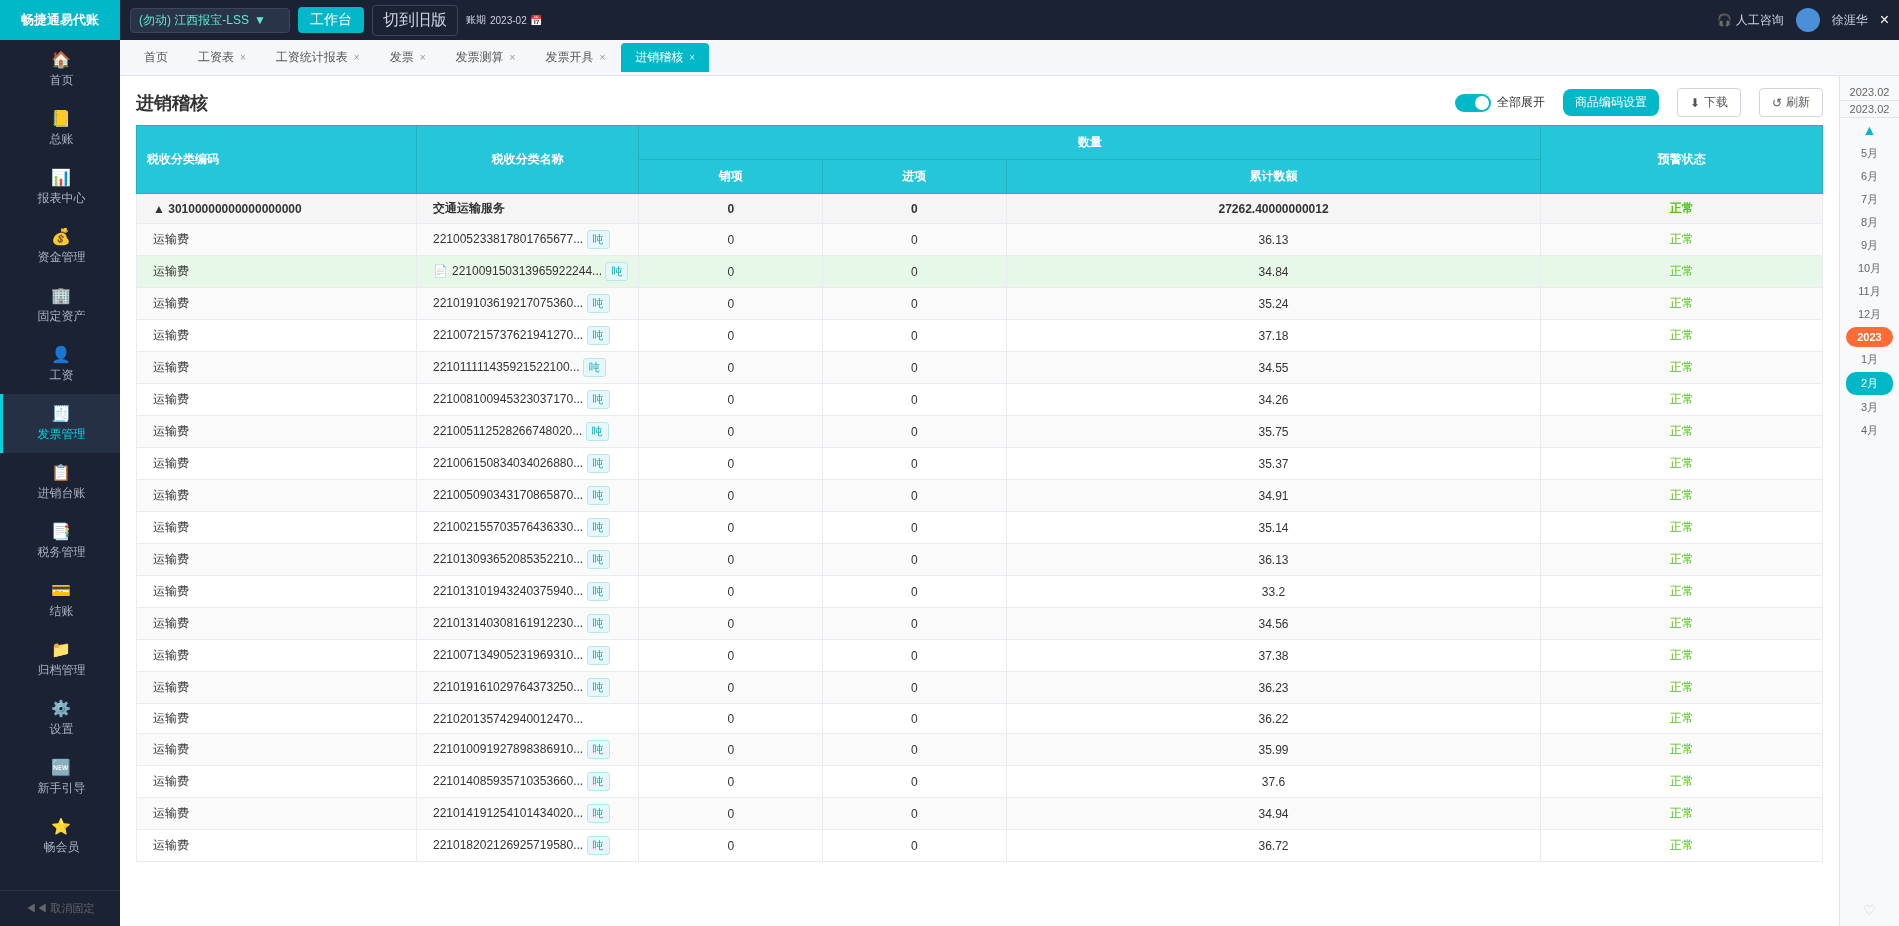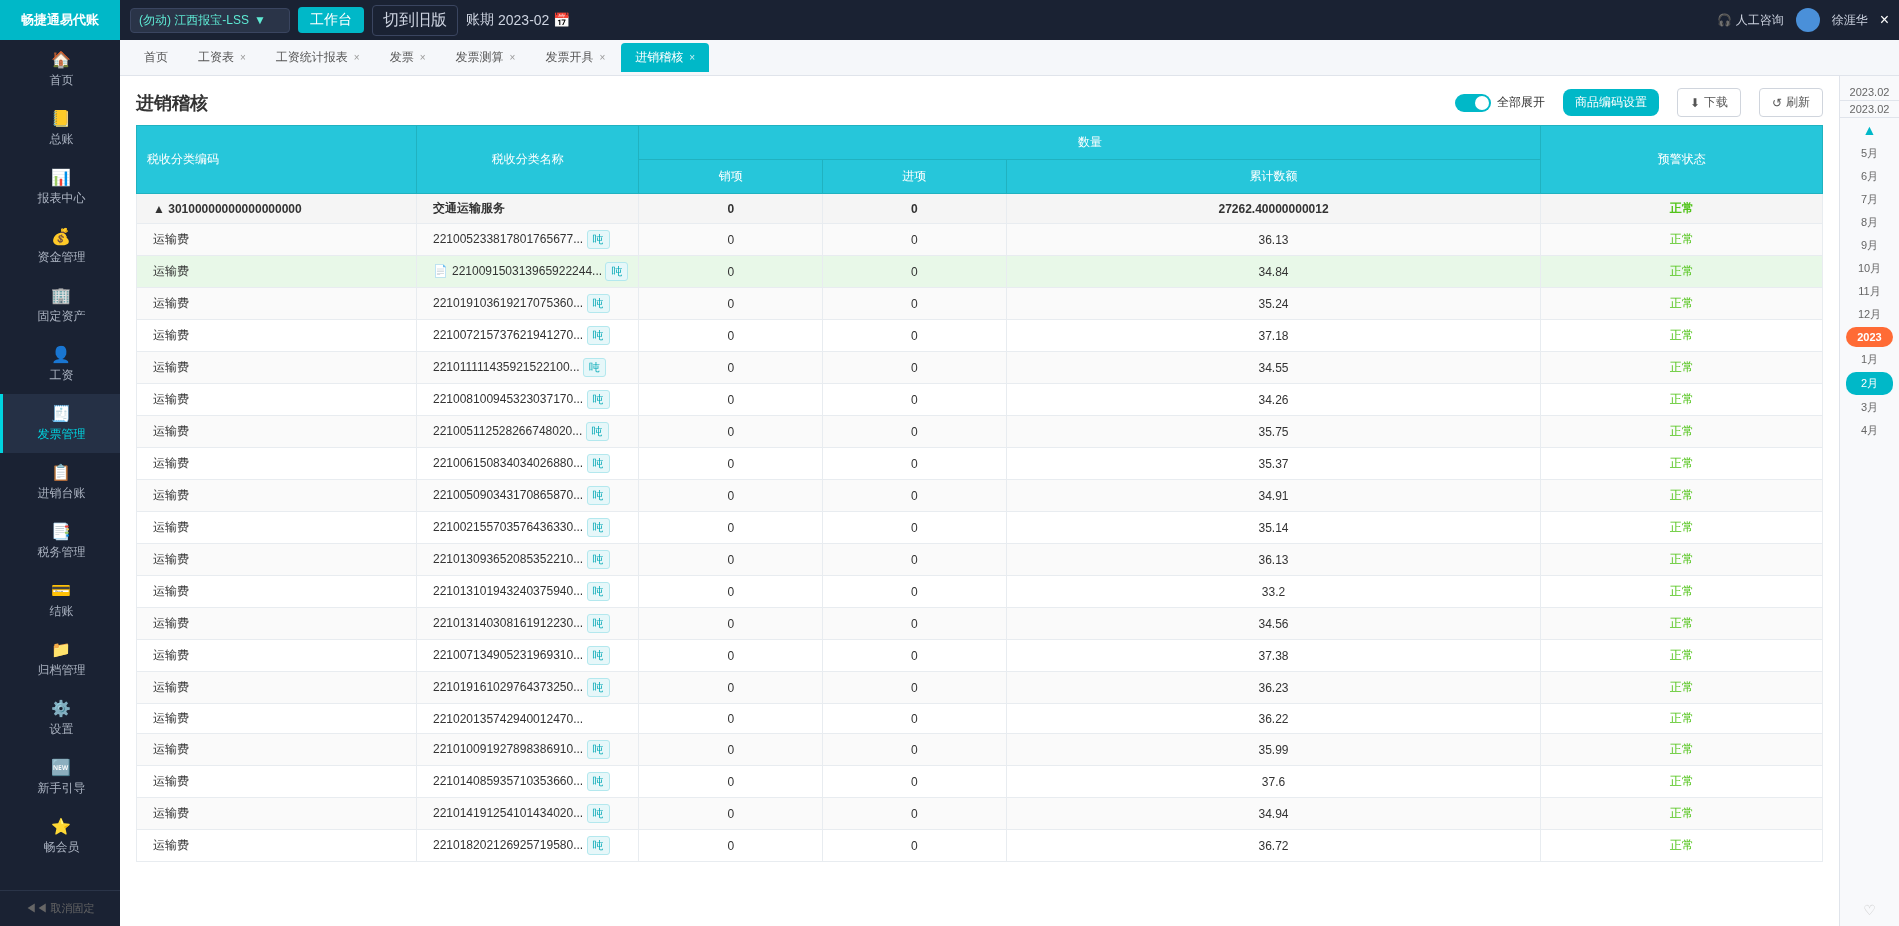--- a/index.html
+++ b/index.html
@@ -93,21 +93,21 @@
       background: transparent;
       color: #cdd3e0;
       border: 1px solid #3a4560;
       border-radius: 4px;
       padding: 4px 10px;
       font-size: 16px;
       cursor: pointer;
     }
     .top-bar-period {
       color: #cdd3e0;
-      font-size: 14px;
+      font-size: 10px;
       display: flex;
       align-items: center;
       gap: 4px;
     }
     .top-bar-right {
       margin-left: auto;
       display: flex;
       align-items: center;
       gap: 12px;
       color: #cdd3e0;
@@ -237,21 +237,21 @@
       border-collapse: collapse;
       font-size: 12px;
     }
     thead tr {
       background: #26c6da;
       color: white;
     }
     thead th {
       padding: 8px 10px;
       text-align: center;
-      font-weight: normal;
+      font-weight: bold;
       border: 1px solid #20b2c0;
       white-space: nowrap;
     }
     thead th.left { text-align: left; }
     tbody tr {
       background: white;
     }
     tbody tr:nth-child(even) { background: #fafafa; }
     tbody tr.highlight { background: #e8f8e8; }
     tbody td {

